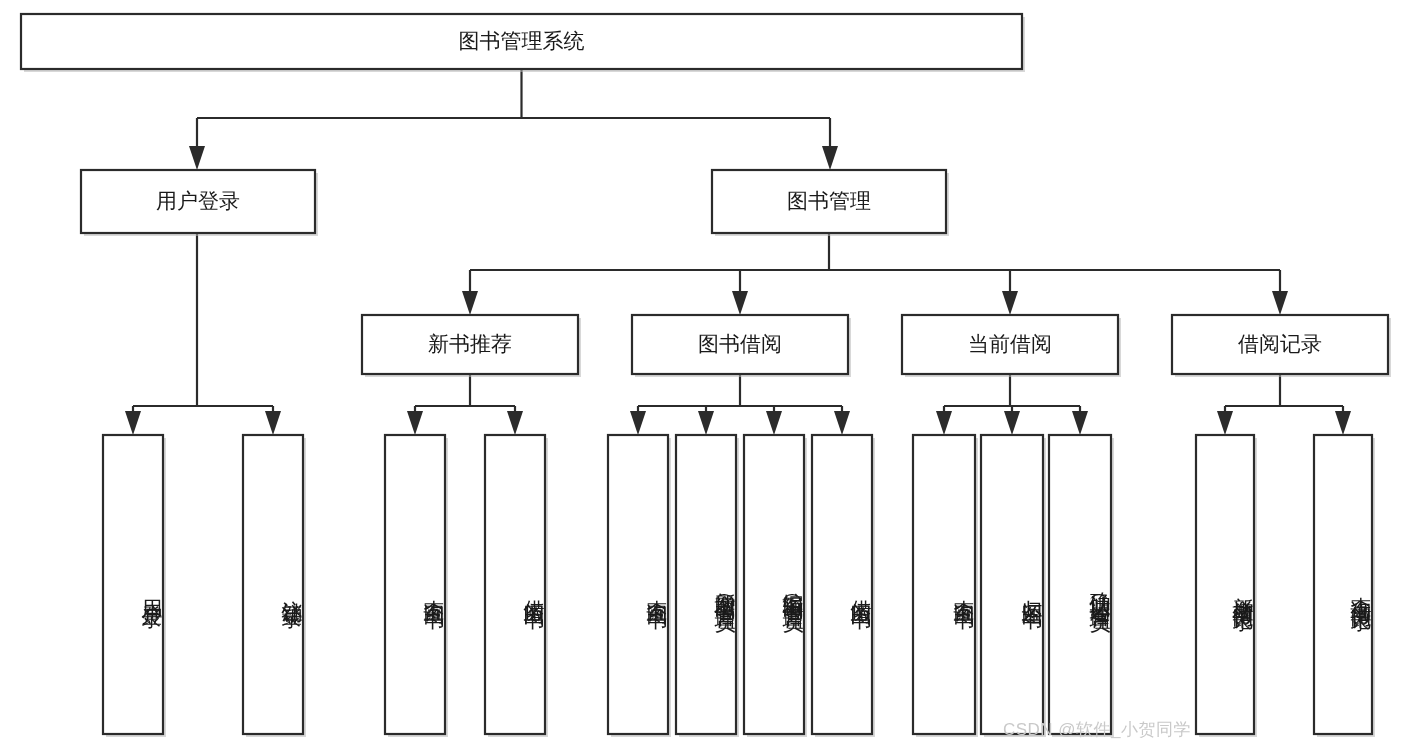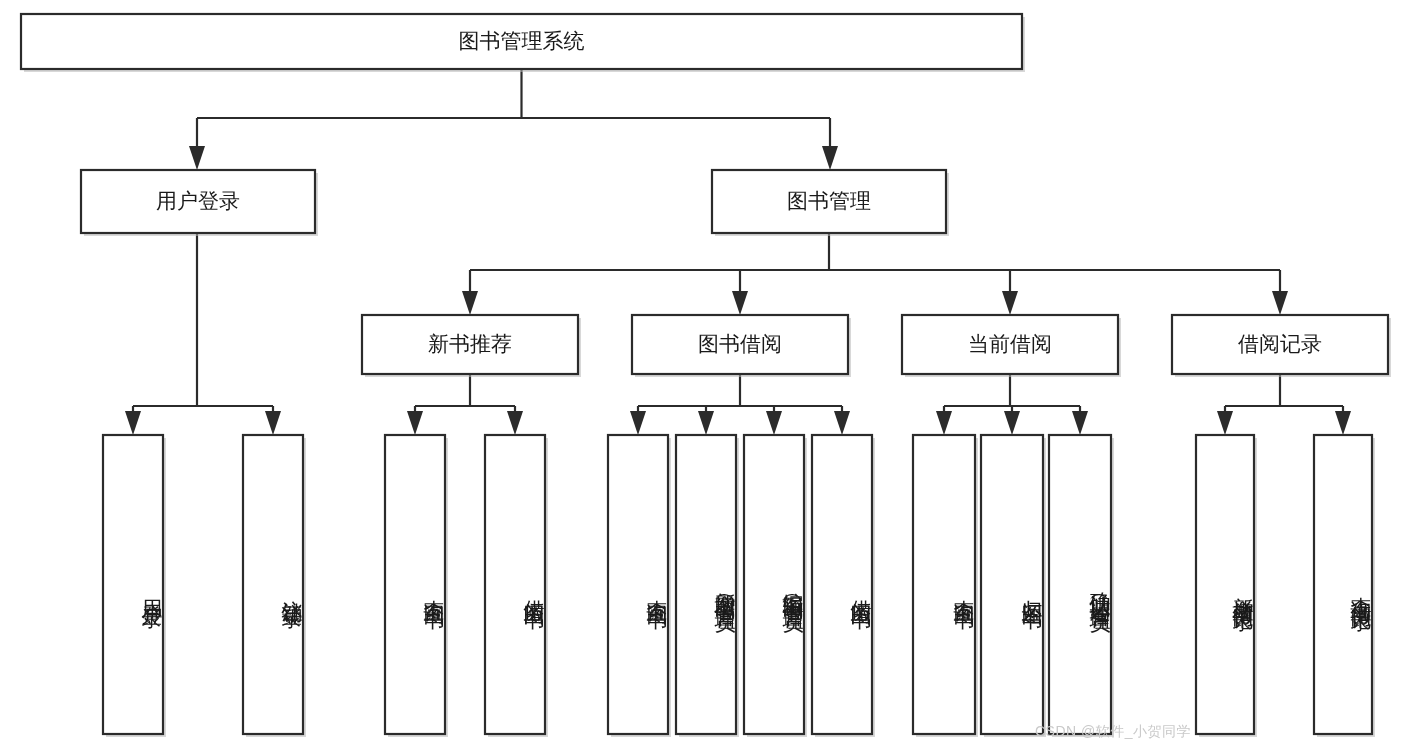--- a/index.html
+++ b/index.html
@@ -68,21 +68,21 @@
     pointer-events: none;
     display: flex;
     align-items: flex-start;
     justify-content: center;
   }
   .watermark {
     position: absolute;
     right: 8px;
     bottom: 6px;
     font-family: "Liberation Sans", "DejaVu Sans", sans-serif;
-    font-size: 14px;
+    font-size: 17px;
     color: #c9c9c9;
     letter-spacing: 0.5px;
     white-space: nowrap;
     user-select: none;
   }
 </style>
 </head>
 <body>
 
 <div id="diagram-root">

